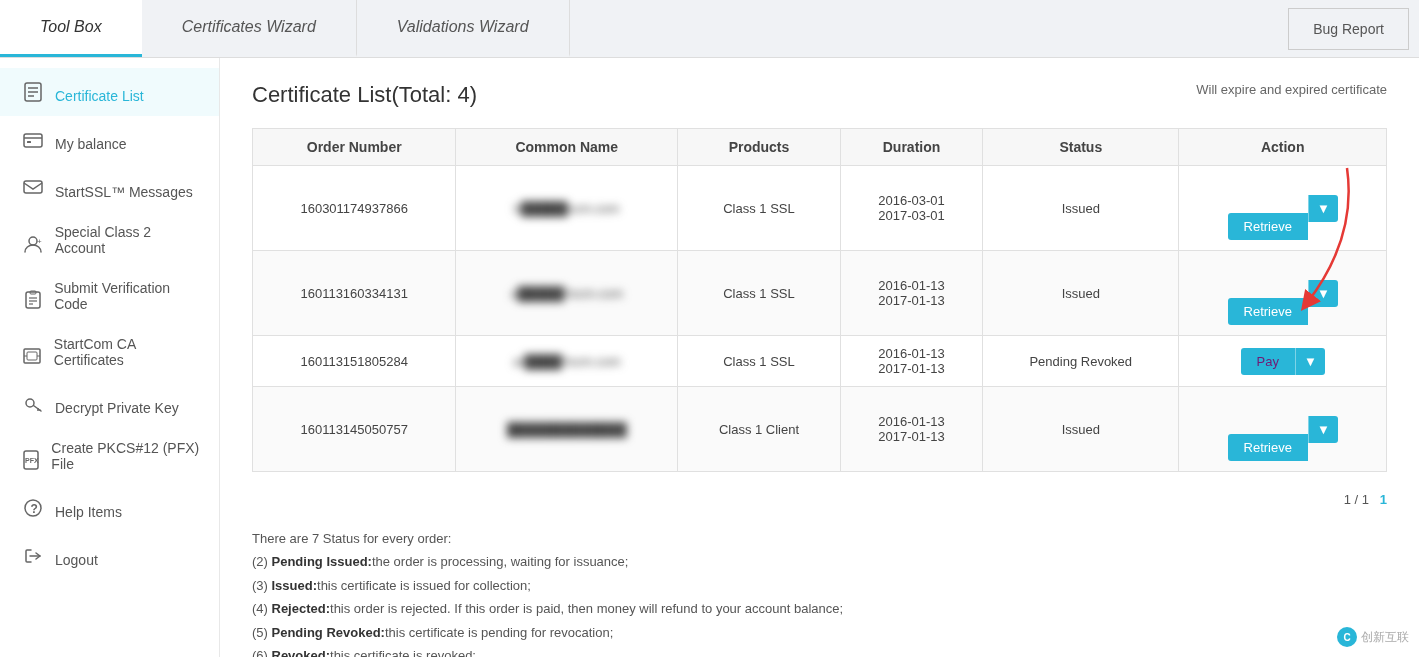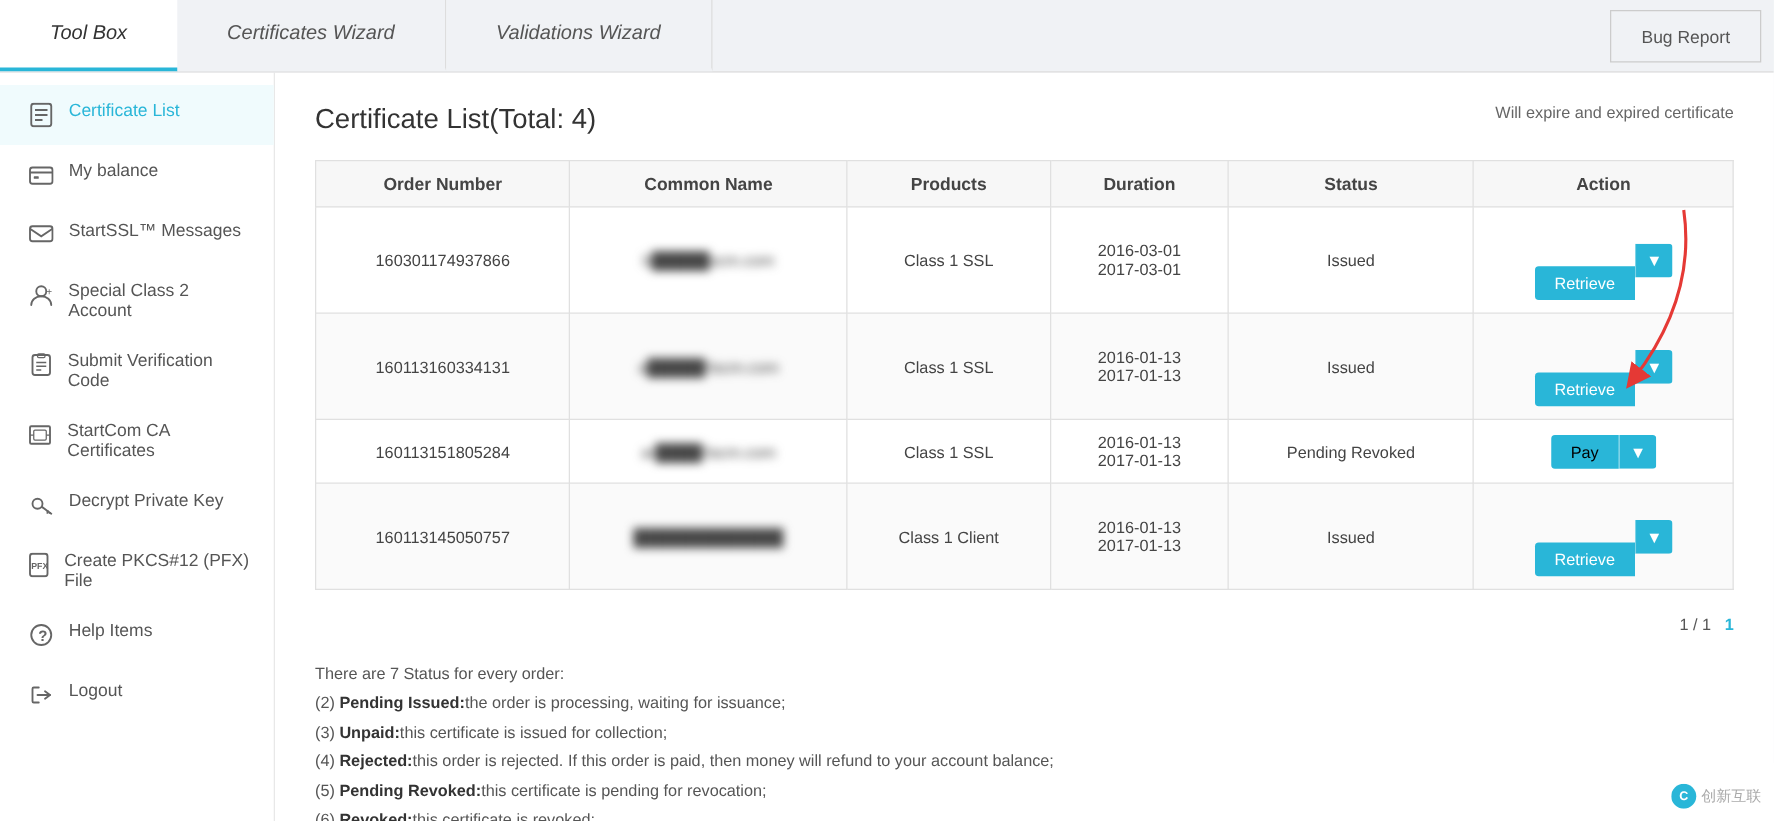--- a/index.html
+++ b/index.html
@@ -55,21 +55,21 @@
     
     .sidebar {
       width: 220px;
       min-width: 220px;
       background: #fff;
       border-right: 1px solid #e8e8e8;
       padding-top: 10px;
     }
     .sidebar-item {
       display: flex;
-      align-items: flex-start;
+      align-items: flex-end;
       padding: 12px 16px;
       cursor: pointer;
       color: #555;
       font-size: 14px;
       border-left: 3px solid transparent;
     }
     .sidebar-item.active {
       color: #29b6d8;
       background: #f0fbfd;
     }
@@ -151,21 +151,21 @@
       color: #fff;
       border: none;
       border-left: 1px solid rgba(255,255,255,0.4);
       padding: 6px 8px;
       cursor: pointer;
       font-size: 13px;
       border-radius: 0 3px 3px 0;
     }
     .pay-btn {
       background: #29b6d8;
-      color: #000000;
+      color: #701a75;
       border: none;
       padding: 6px 16px;
       cursor: pointer;
       font-size: 13px;
       border-radius: 3px 0 0 3px;
     }
     .pay-btn-dropdown {
       background: #29b6d8;
       color: #fff;
       border: none;
@@ -419,21 +419,21 @@
       <div class="pagination">
         <span>1 / 1</span>
         &nbsp;
         <span class="pagination-current">1</span>
       </div>
 
       <div class="status-notes">
         <div>There are 7 Status for every order:</div>
         <div id="status-notes-list">
             <div>(2) <strong>Pending Issued:</strong>the order is processing, waiting for issuance;</div>
-            <div>(3) <strong>Unpaid:</strong>this certificate is issued for collection;</div>
+            <div>(3) <strong>Issued:</strong>this certificate is issued for collection;</div>
             <div>(4) <strong>Rejected:</strong>this order is rejected. If this order is paid, then money will refund to your account balance;</div>
             <div>(5) <strong>Pending Revoked:</strong>this certificate is pending for revocation;</div>
             <div>(6) <strong>Revoked:</strong>this certificate is revoked;</div>
             <div>(7) <strong>Expired:</strong>this certificate is expired.</div>
           </div>
       </div>
     </div>
   </div>
 
   <div class="watermark">

